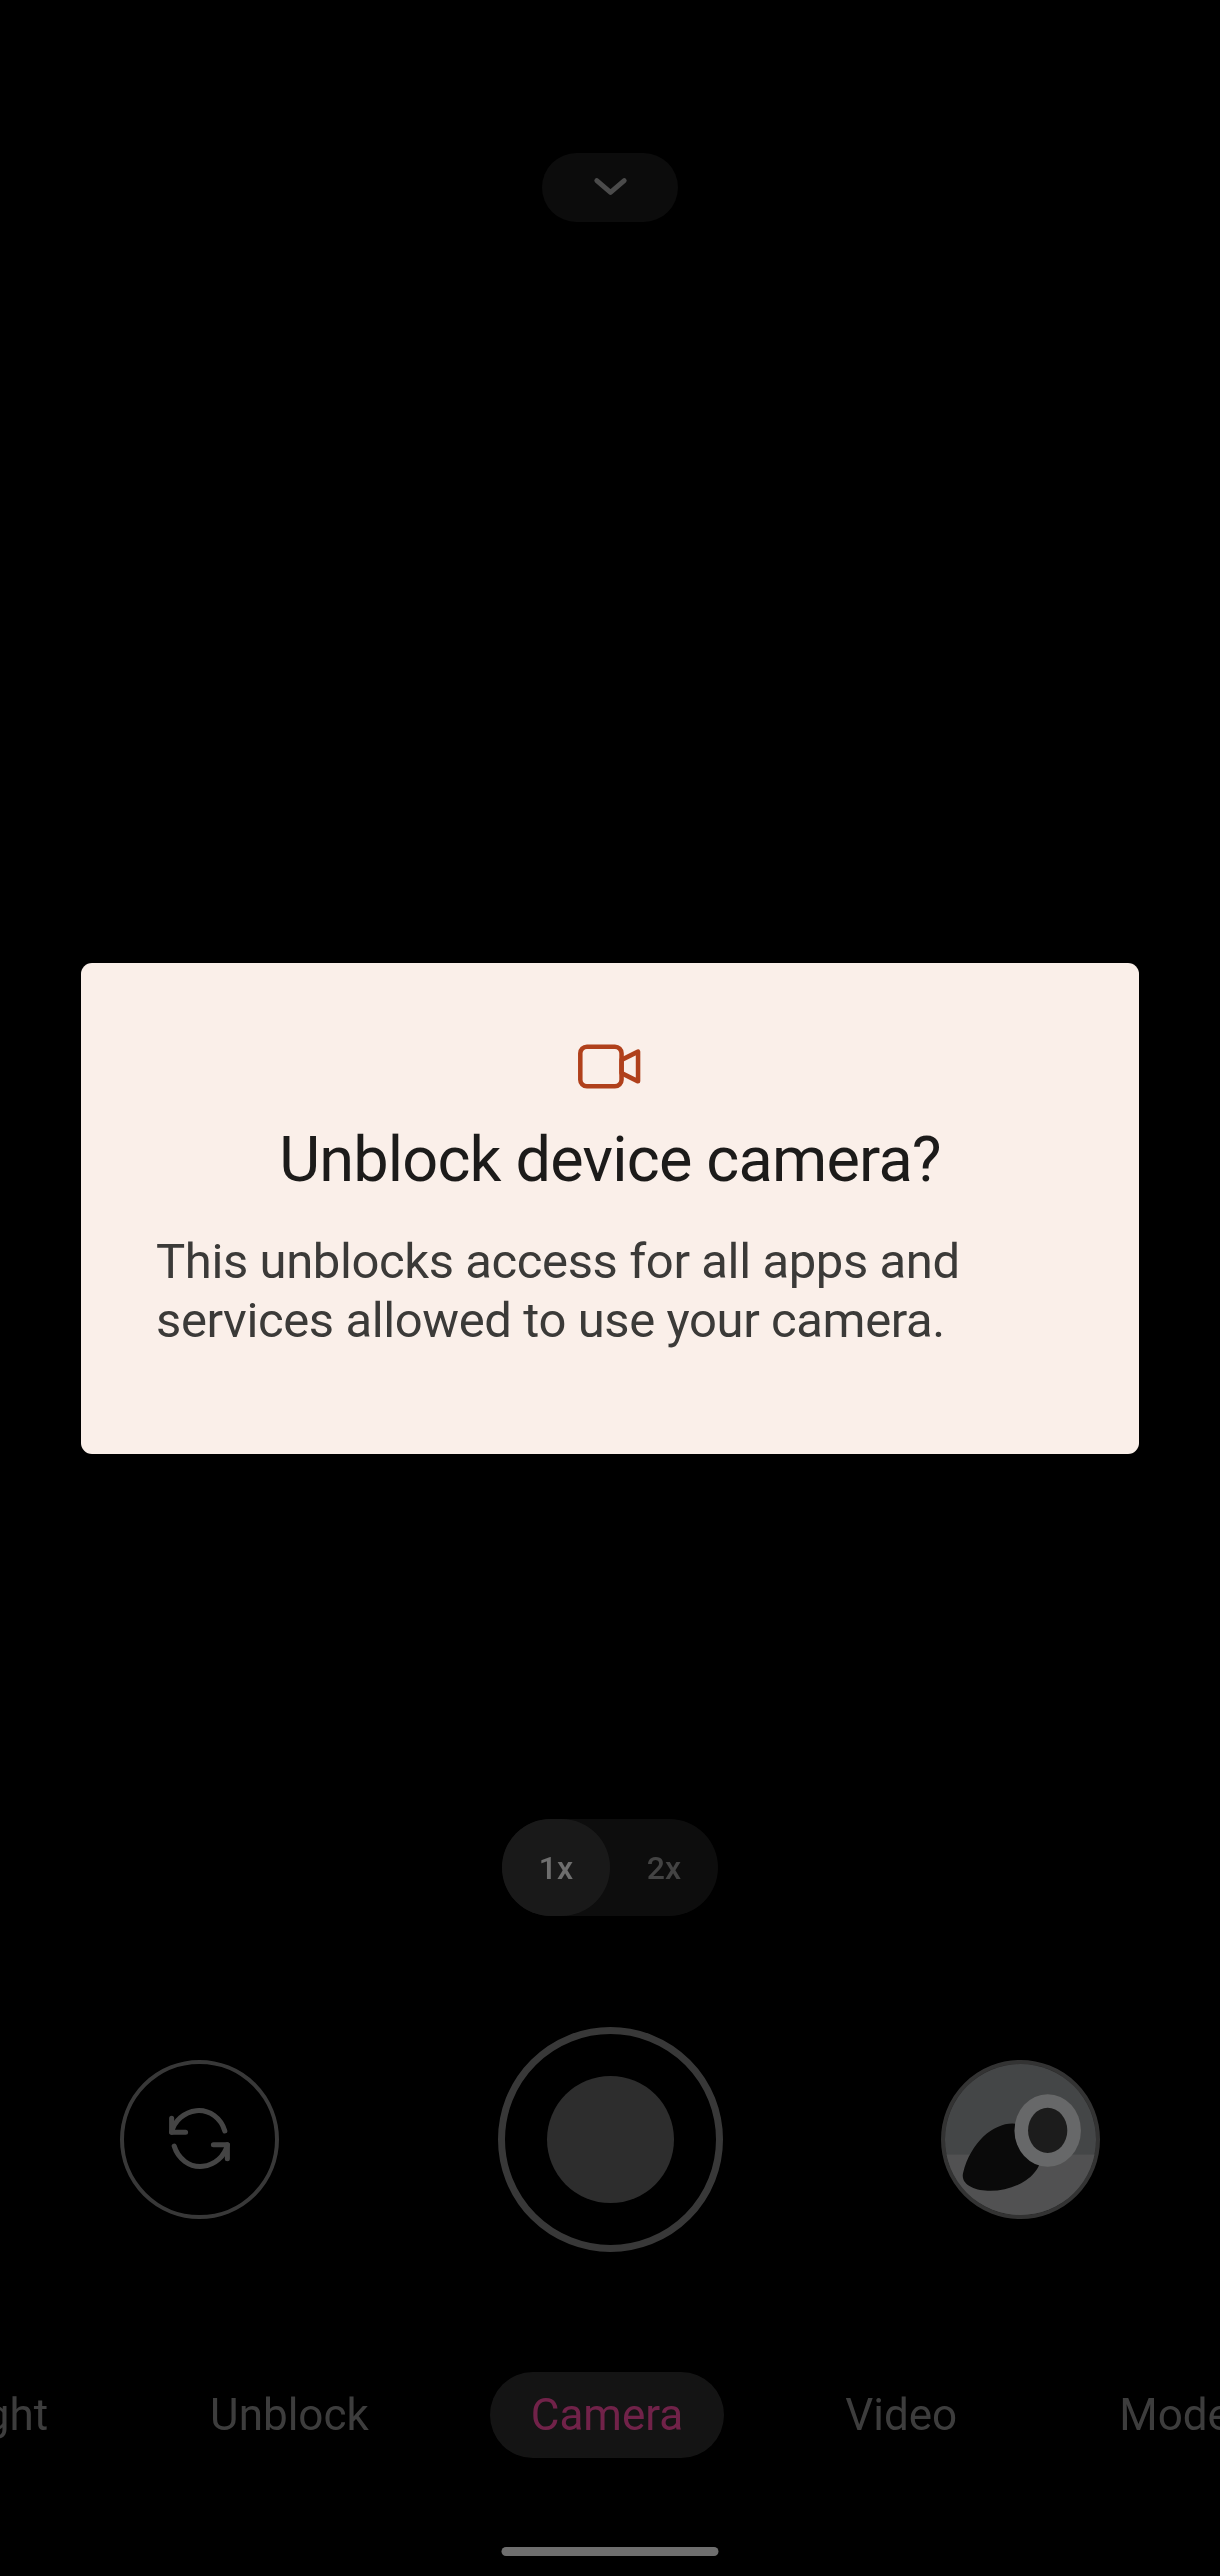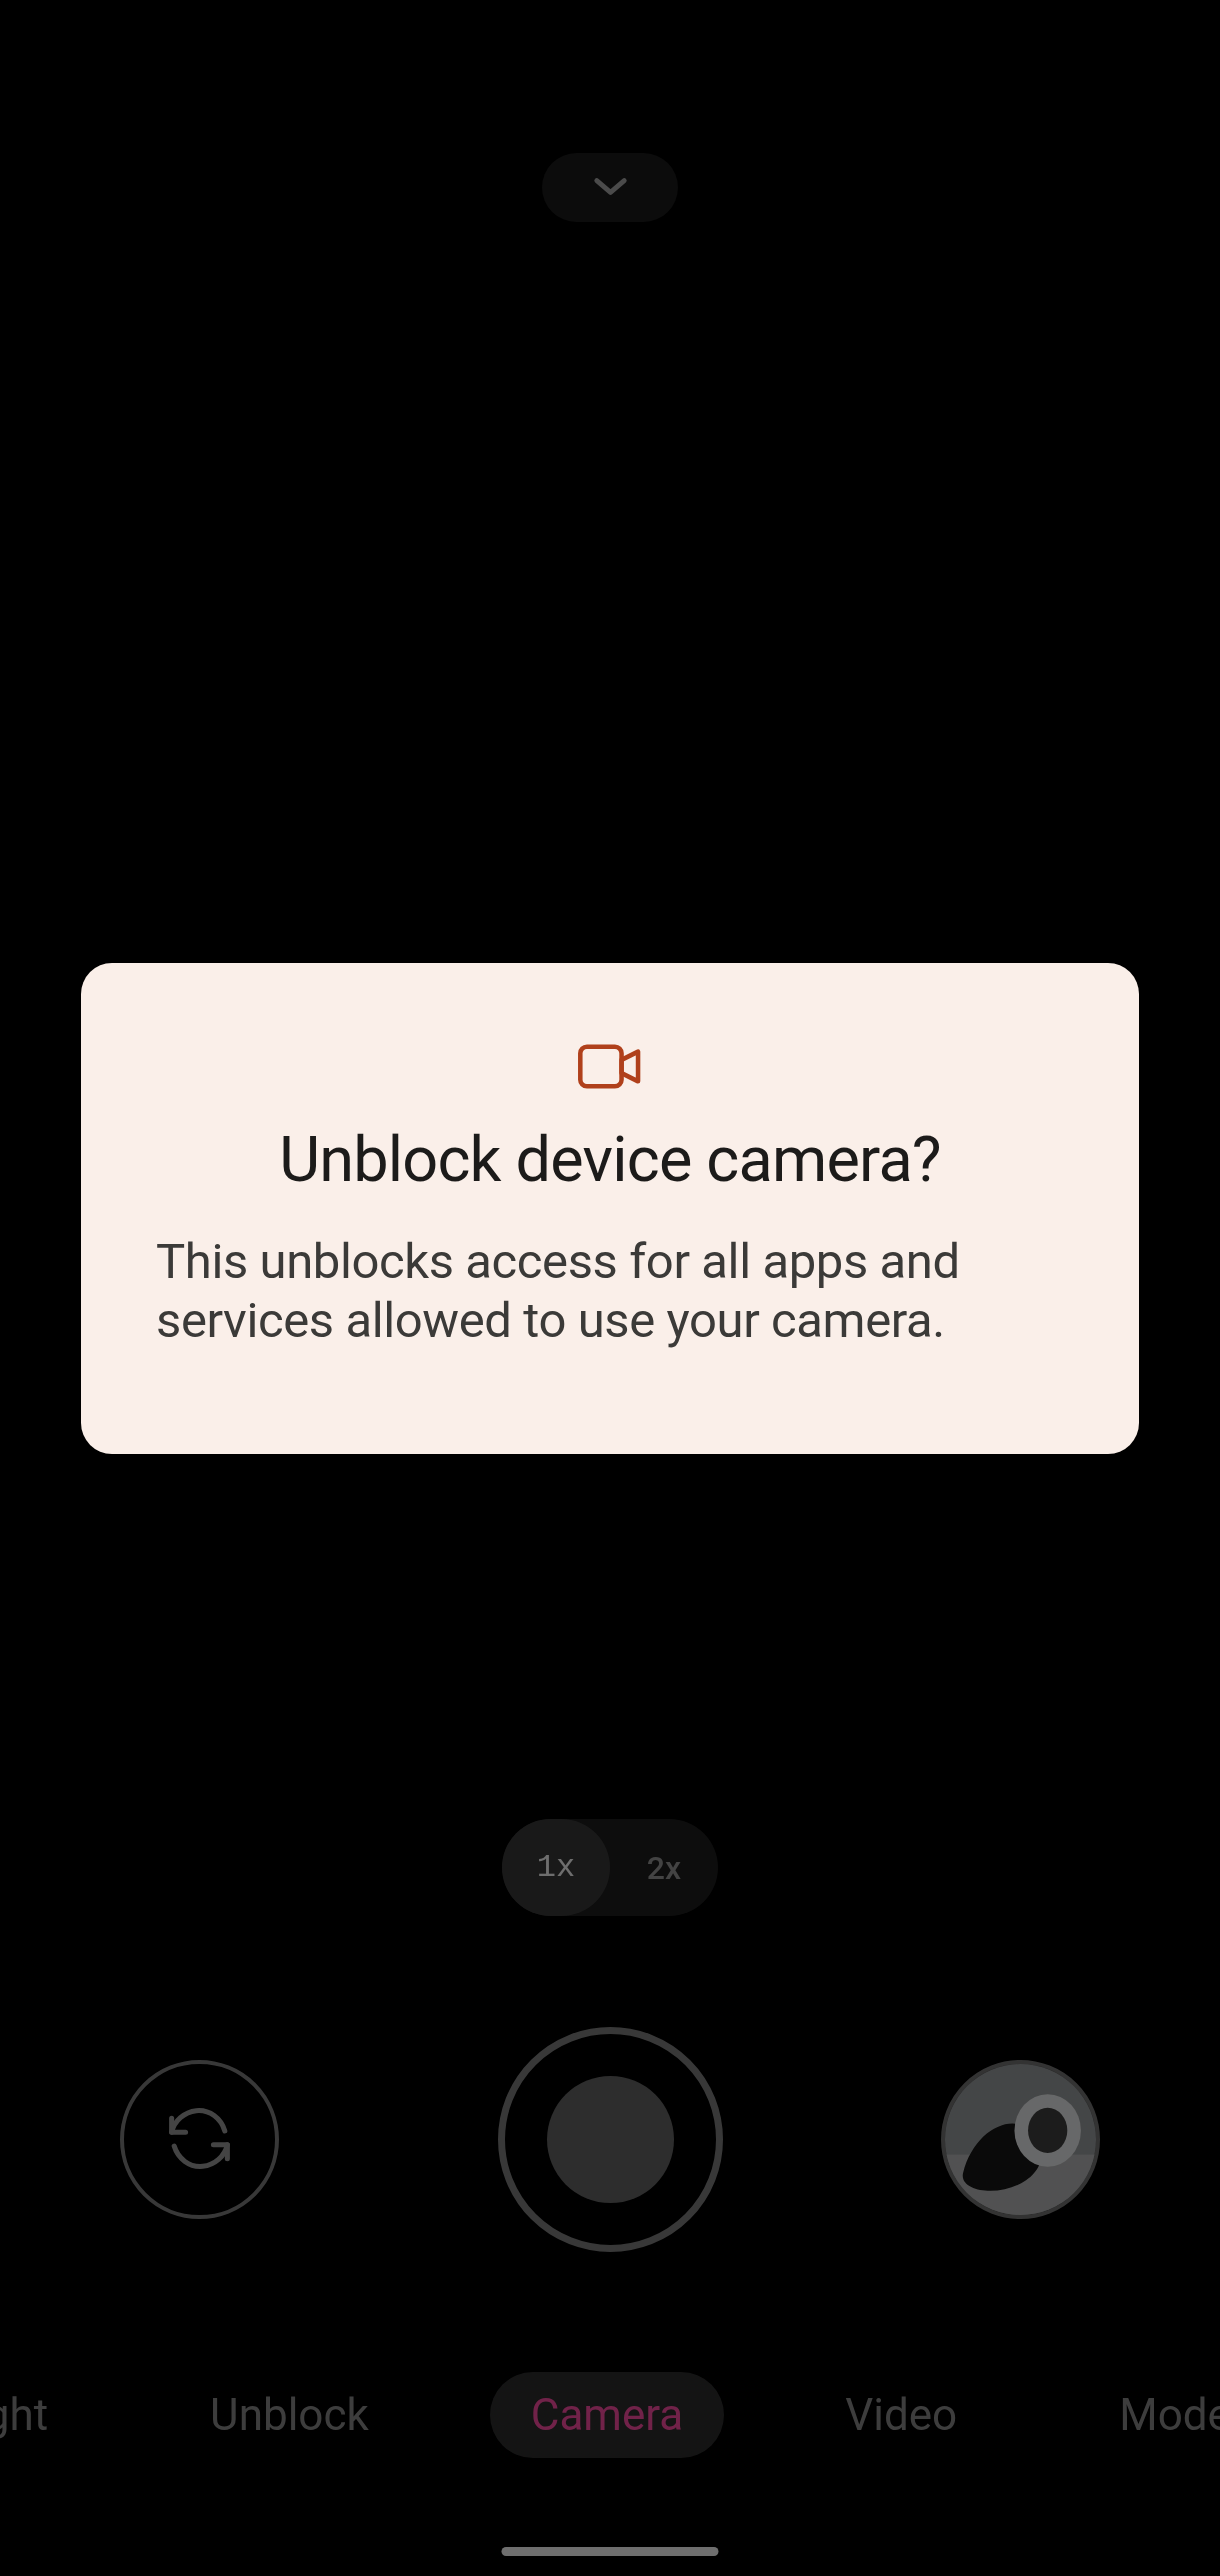--- a/index.html
+++ b/index.html
@@ -55,21 +55,20 @@
   .zoom-btn{
     width:108px;height:97px;
     display:flex;align-items:center;justify-content:center;
     font-size:32px;font-weight:500;
     color:#8c8c8c;
     border-radius:49px;
   }
   .zoom-btn.selected{
     background:var(--zoom-selected);
     color:#e6e6e6;
-    font-family:Liberation Mono, monospace;
   }
 
   
   .controls{
     position:absolute;
     top:2027px;left:0;right:0;height:225px;
     display:flex;align-items:center;justify-content:space-between;
     padding:0 120px;
   }
   .switch-cam{
@@ -122,21 +121,21 @@
 
   
   .scrim{
     position:absolute;inset:0;
     background:rgba(0,0,0,0.52);
   }
   .dialog{
     position:absolute;
     top:963px; left:81px; right:81px;
     background:var(--dialog-bg);
-    border-radius:31px;
+    border-radius:11px;
     padding:78px 75px 53px 75px;
     color:#1f1b17;
   }
   .dialog-icon{display:flex;justify-content:center;margin-bottom:30.5px;}
   .dialog-icon svg{width:66px;height:51px;fill:none;stroke:var(--accent);stroke-width:5.5;stroke-linejoin:round;}
   .dialog-title{
     text-align:center;
     font-size:63px;
     font-weight:400;
     letter-spacing:-0.8px;

